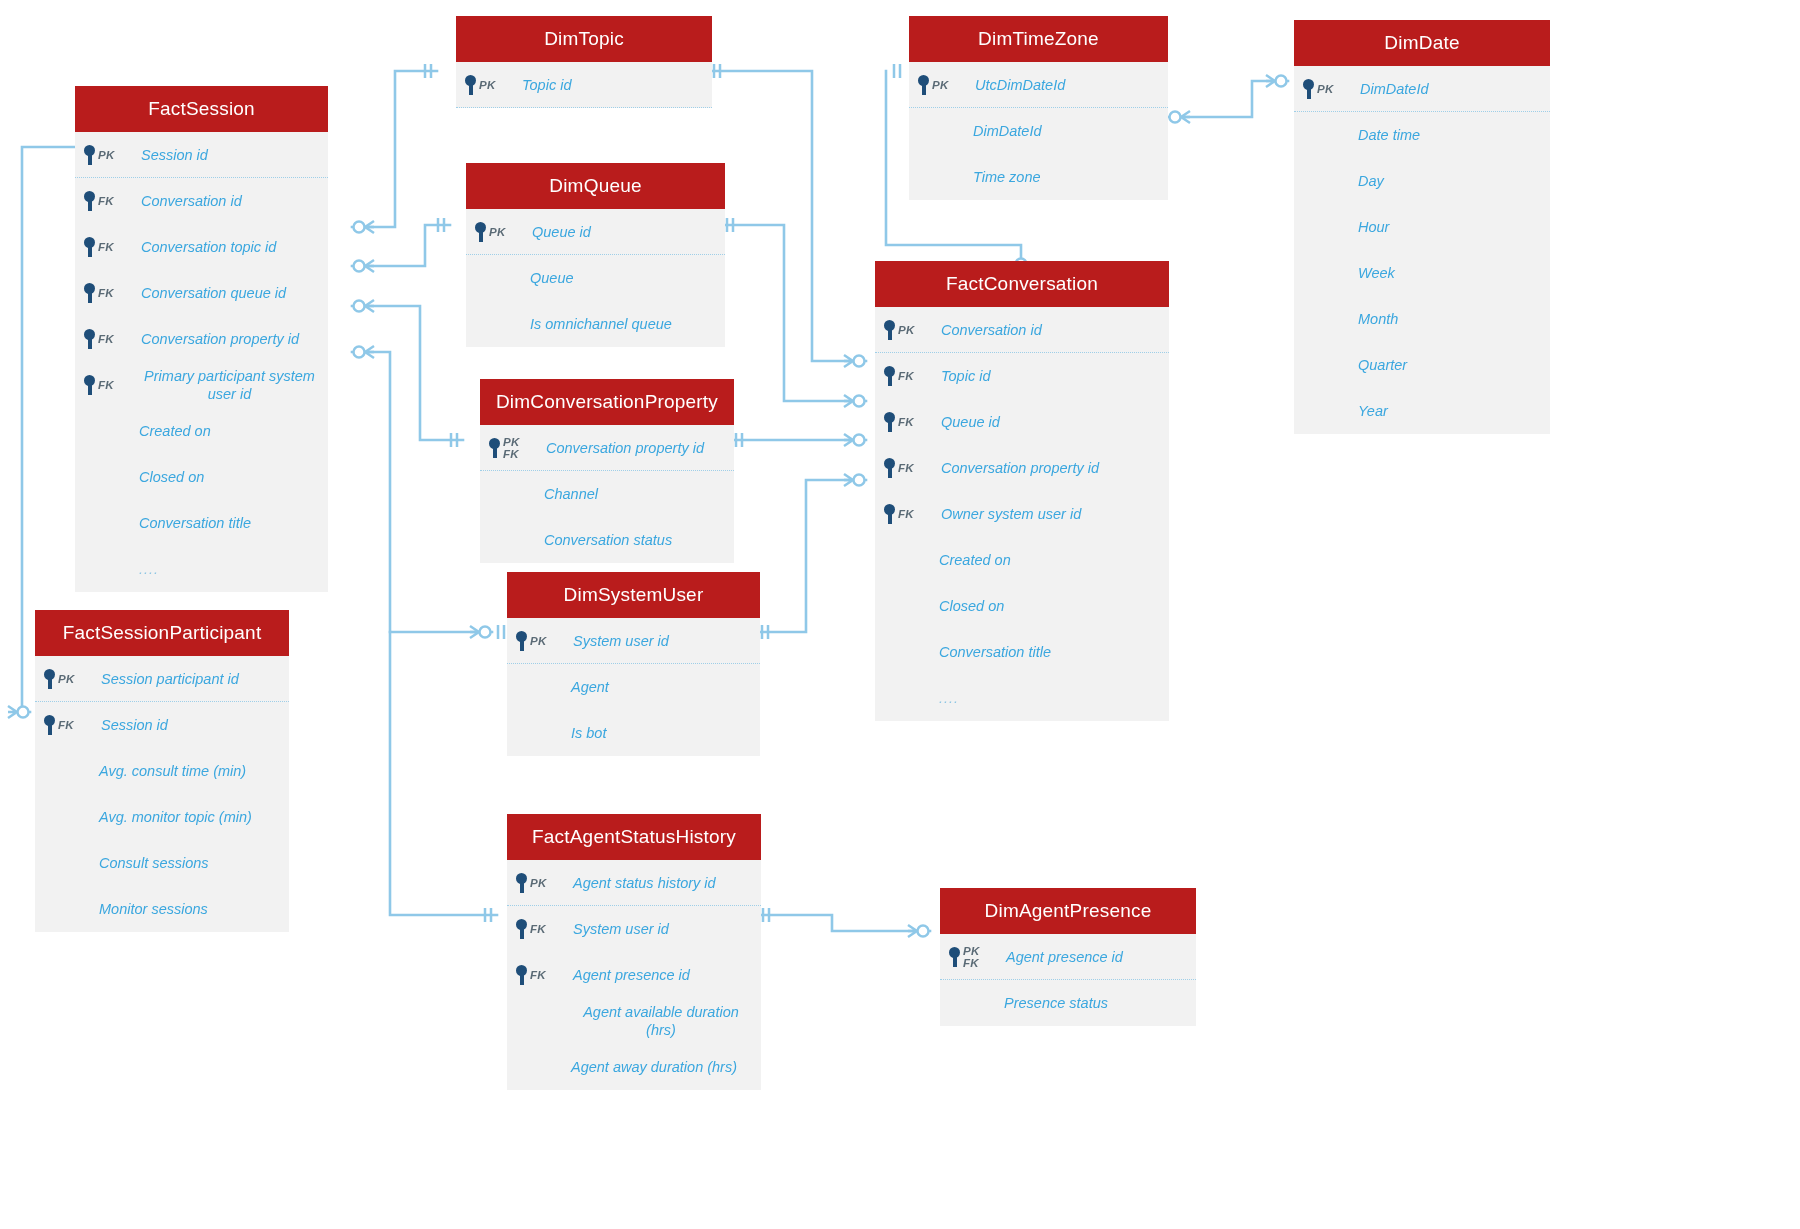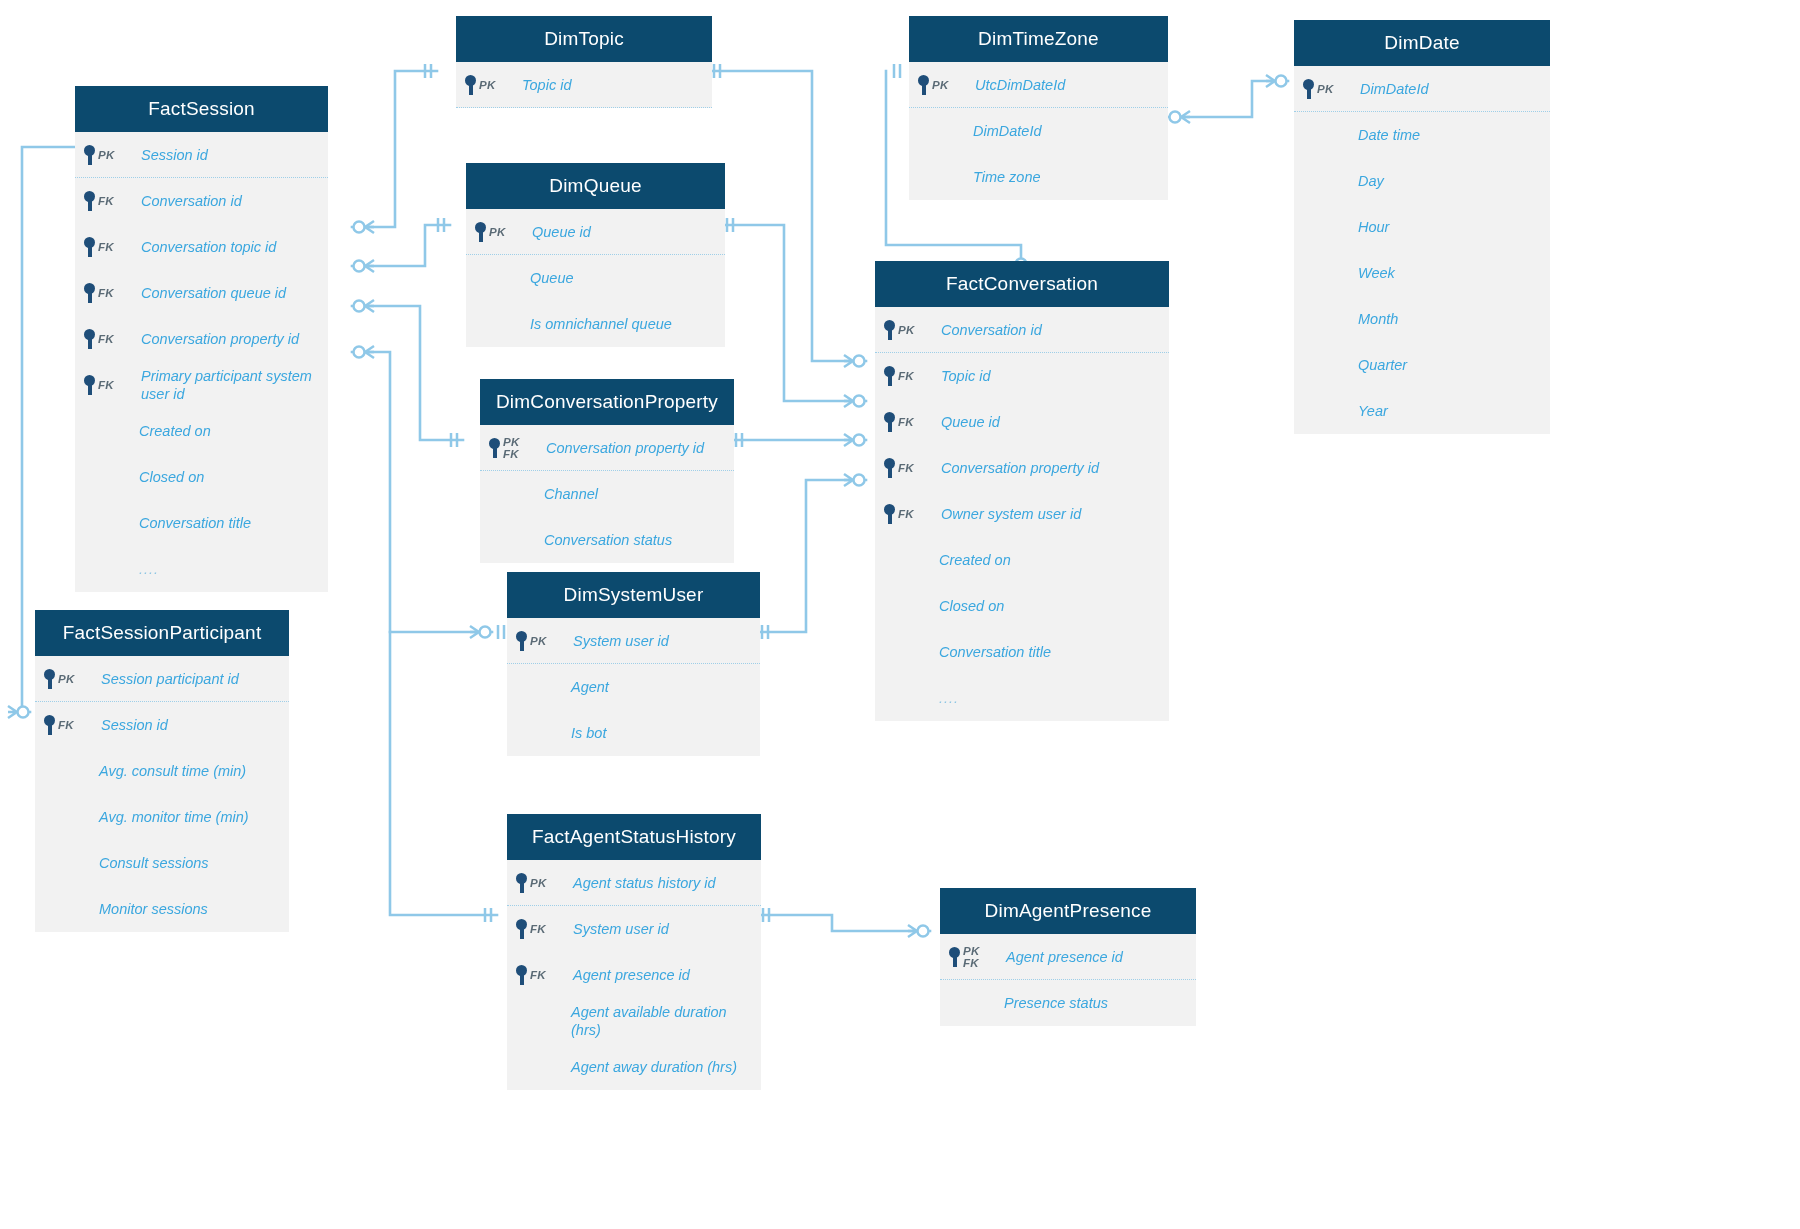--- a/index.html
+++ b/index.html
@@ -12,21 +12,21 @@
   #canvas{position:absolute;left:0;top:0;width:1800px;height:1229px;}
 
   svg#links{position:absolute;left:0;top:0;width:1800px;height:1229px;z-index:1;pointer-events:none;}
 
   .entity{
     position:absolute;z-index:2;
     background:#f2f2f2;
     box-sizing:border-box;
   }
   .entity-header{
-    background:#0c4a6e;
+    background:#b91c1c;
     color:#ffffff;
     font-size:19px;
     text-align:center;
     line-height:46px;
     height:46px;
     letter-spacing:.2px;
     white-space:nowrap;
     overflow:hidden;
   }
   .rows{padding:0;}
@@ -58,20 +58,21 @@
     background:#1f4e79;
   }
   .keylabel{
     font-size:11.5px;color:#5b6b76;font-weight:600;letter-spacing:.3px;
     line-height:12px;
   }
   .keylabel.stack{display:flex;flex-direction:column;line-height:12px;}
   .fieldname{
     font-size:14.5px;color:#3ba7df;line-height:18px;
     padding-left:2px;
+    text-align:center;
   }
   .row.plain .fieldname{padding-left:0;}
   .row.plain{padding-left:64px;}
   .ellipsis{
     font-size:14.5px;color:#8fc6e4;letter-spacing:1px;
   }
 
   
   #ent-factsession{left:75px;top:86px;width:253px;}
   #ent-dimtopic{left:456px;top:16px;width:256px;}
@@ -455,21 +456,21 @@
           <div class="keycell">
             <span class="keyicon"></span>
             <span class="keylabel">FK</span>
           </div>
           <div class="fieldname">Session id</div>
         </div>
         <div class="row plain">
           <div class="fieldname">Avg. consult time (min)</div>
         </div>
         <div class="row plain">
-          <div class="fieldname">Avg. monitor time (min)</div>
+          <div class="fieldname">Avg. monitor topic (min)</div>
         </div>
         <div class="row plain">
           <div class="fieldname">Consult sessions</div>
         </div>
         <div class="row plain">
           <div class="fieldname">Monitor sessions</div>
         </div>
       </div>
   </div>
 

